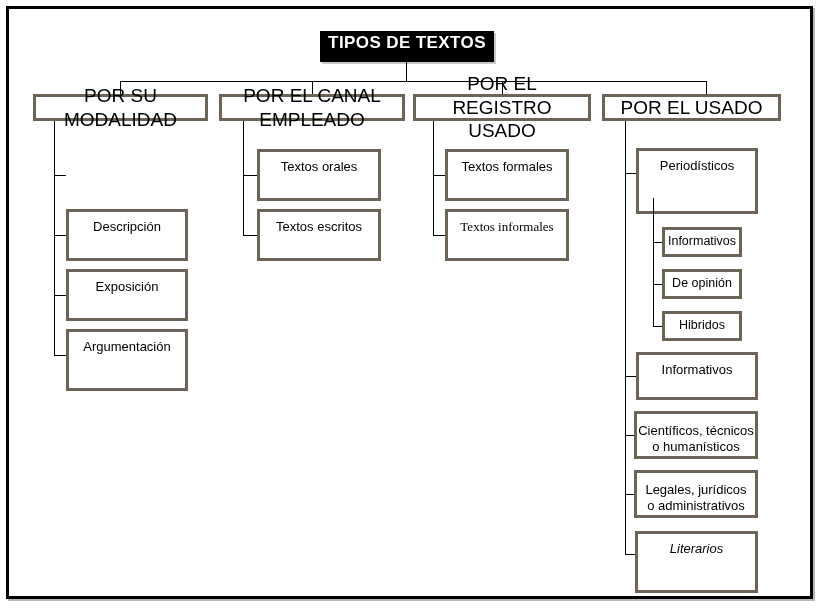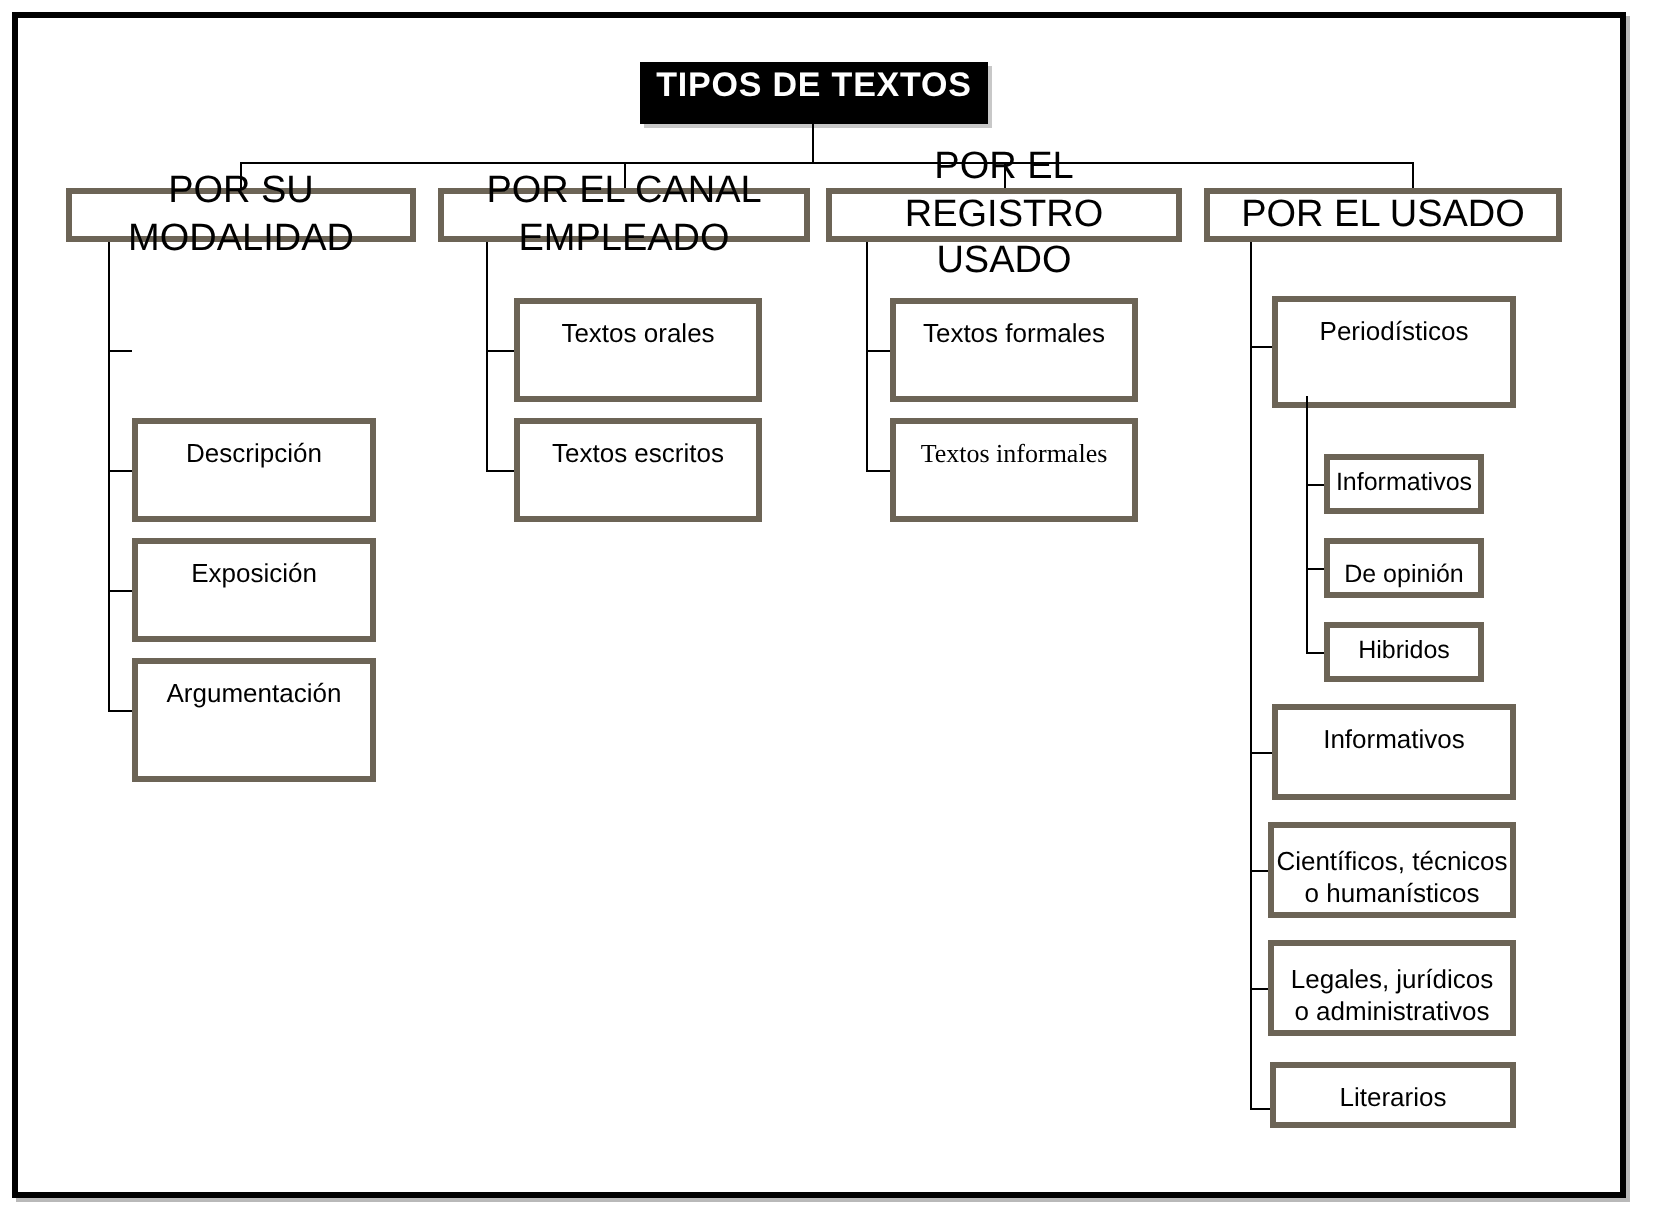--- a/index.html
+++ b/index.html
@@ -163,33 +163,33 @@
   <div class="node cat-box" style="left:602px; top:94px; width:179px;">
     <span class="label">POR EL USADO</span>
   </div>
   <div class="line-v" style="left:625px; top:121px; height:433px;"></div>
   <div class="line-h" style="left:625px; top:173px; width:11px;"></div>
   <div class="line-h" style="left:625px; top:376px; width:11px;"></div>
   <div class="line-h" style="left:625px; top:435px; width:11px;"></div>
   <div class="line-h" style="left:625px; top:494px; width:11px;"></div>
   <div class="line-h" style="left:625px; top:554px; width:11px;"></div>
 
-  <div class="node leaf-box" style="left:636px; top:148px; width:122px; height:56px;">
+  <div class="node leaf-box" style="left:636px; top:148px; width:122px; height:66px;">
     <span class="label">Periodísticos</span>
   </div>
 
   <div class="line-v" style="left:653px; top:198px; height:128px;"></div>
   <div class="line-h" style="left:653px; top:242px; width:9px;"></div>
   <div class="line-h" style="left:653px; top:284px; width:9px;"></div>
   <div class="line-h" style="left:653px; top:326px; width:9px;"></div>
 
   <div class="node sub-box" style="left:662px; top:227px; width:80px; height:30px;">
     <span class="label">Informativos</span>
   </div>
-  <div class="node sub-box" style="left:662px; top:269px; width:80px; height:30px;align-items:flex-end;">
+  <div class="node sub-box" style="left:662px; top:269px; width:80px; height:30px;">
     <span class="label">De opinión</span>
   </div>
   <div class="node sub-box" style="left:662px; top:311px; width:80px; height:30px;">
     <span class="label">Hibridos</span>
   </div>
 
   <div class="node leaf-box" style="left:636px; top:352px; width:122px; height:48px;">
     <span class="label">Informativos</span>
   </div>
 
@@ -200,17 +200,17 @@
     </span>
   </div>
 
   <div class="node leaf-tall" style="left:634px; top:470px; width:124px; height:48px;">
     <span class="label">
       <span>Legales, jurídicos</span><br>
       <span>o administrativos</span>
     </span>
   </div>
 
-  <div class="node leaf-box" style="left:635px; top:531px; width:123px; height:33px;">
+  <div class="node leaf-box" style="left:635px; top:531px; width:123px; height:62px;font-style:italic;">
     <span class="label">Literarios</span>
   </div>
 
 </div>
 
 </body></html>

